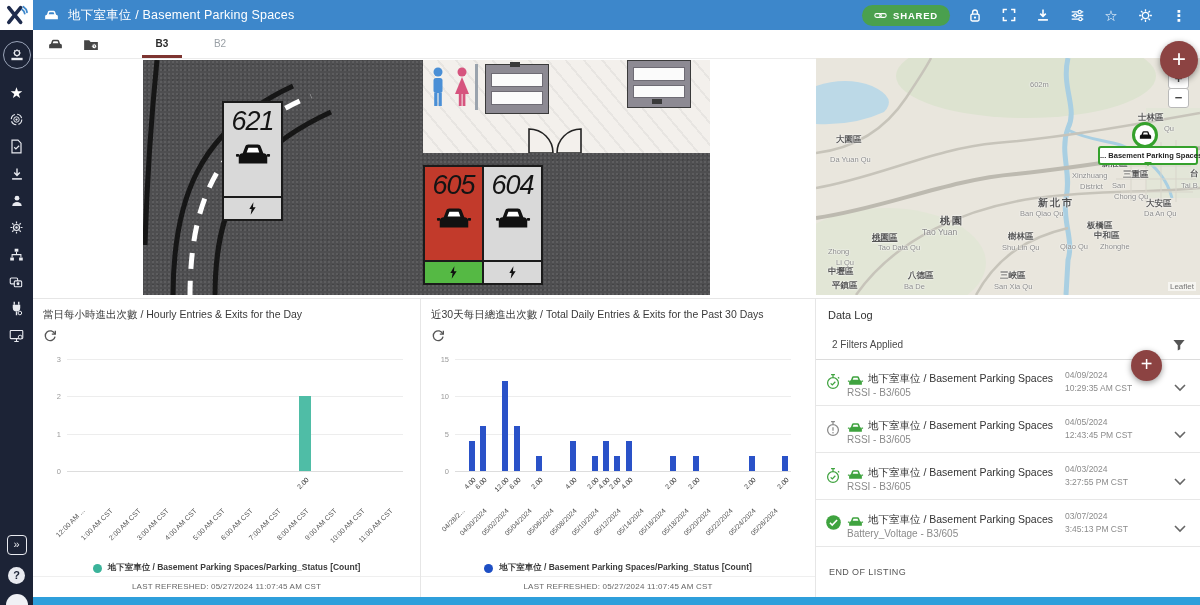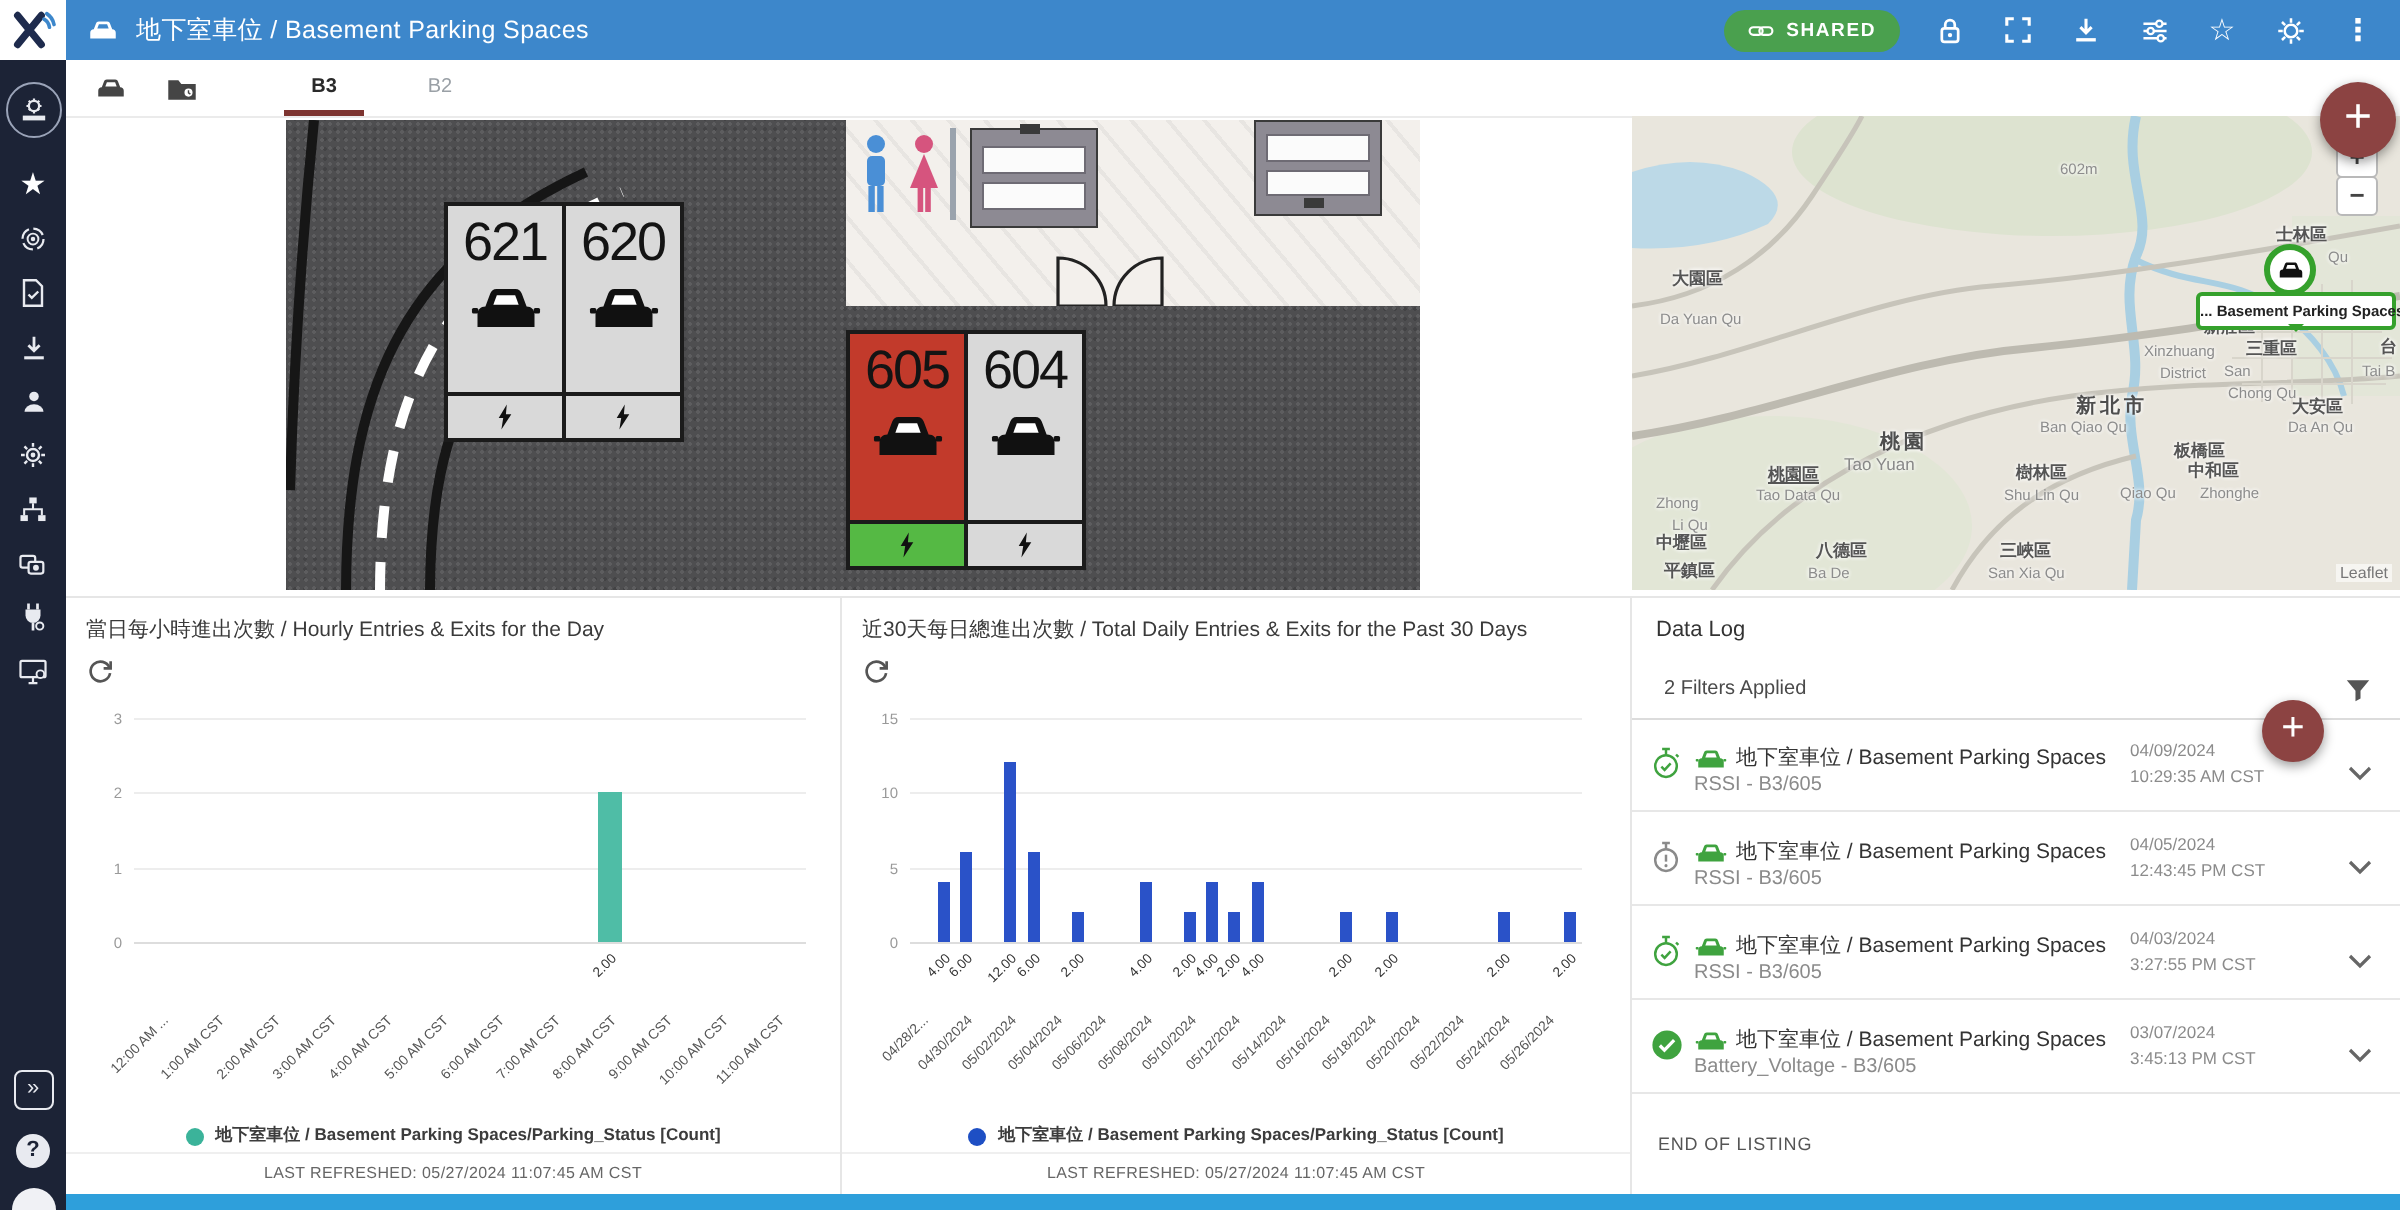--- a/index.html
+++ b/index.html
@@ -25,21 +25,21 @@
   
   .main{position:absolute;left:33px;top:30px;width:1167px;height:567px;background:#fff;}
   .tabbar{position:absolute;left:0;top:0;width:1167px;height:28px;border-bottom:1px solid #ebebeb;display:flex;align-items:center;}
   .tab-ic{width:28px;display:flex;justify-content:center;margin-left:8px;}
   .tab{width:58px;text-align:center;font-size:10px;font-weight:bold;position:relative;height:28px;line-height:28px;}
   .tab.active{color:#2a2a2a;}
   .tab.inactive{color:#9aa0a6;font-weight:normal;}
   .tab.active:after{content:"";position:absolute;left:9px;right:9px;bottom:0;height:3px;background:#7d3430;}
   .content{position:absolute;left:0;top:28px;width:1167px;height:539px;}
   
-  #parking-panel{position:absolute;left:0;top:0;width:891px;height:240px;}
+  #parking-panel{position:absolute;left:0;top:0;width:891px;height:240px;font-style:italic;}
   .pk-img{position:absolute;left:110px;top:2px;width:567px;height:235px;background:#4e4e50;
      background-image:radial-gradient(#5d5d5f 1px,transparent 1px),radial-gradient(#434345 1px,transparent 1px);
      background-size:4px 4px,5px 5px;background-position:0 0,2px 2px;overflow:hidden;}
   .pk-road{position:absolute;left:0;top:0;}
   .restroom{position:absolute;left:280px;top:0;width:287px;height:93px;background:#f3f0ec;
      background-image:repeating-linear-gradient(50deg,rgba(150,150,150,.12) 0 2px,transparent 2px 14px);}
   .wc-divider{position:absolute;left:26px;top:8px;width:3px;height:44px;background:#9aa3ad;}
   .machine{position:absolute;background:#8d8a93;border:1px solid #3a3a3a;}
   .machine .slat{position:absolute;left:5px;right:5px;background:#fbfbfb;border:1px solid #6e6b74;}
   .machine .chip{position:absolute;width:10px;height:5px;background:#3a3a3a;}
@@ -301,34 +301,20 @@
               <div class="chip" style="left:24px;top:38px;"></div>
           </div>
           <svg width="60" height="25" style="position:absolute;left:102px;bottom:0;">
             <path d="M28 25 a24 24 0 0 0 -24 -24 l0 24 z" fill="#f3f0ec" stroke="#222" stroke-width="1.6"></path>
             <path d="M32 25 a24 24 0 0 1 24 -24 l0 24 z" fill="#f3f0ec" stroke="#222" stroke-width="1.6"></path>
           </svg>
         </div>
         <div class="pgroup" id="pgroup-0" style="left:79px;top:41px;height:116px;">
             <div class="pcell">
               <div class="pnum">621</div>
-              <span class="pcar"><svg viewBox="0 0 48 30" width="38" height="24">
-                  <path d="M6 27h36v-8c0-3-2-5-5-5l-3-8c-.8-2-2-3-4-3H18c-2 0-3.2 1-4 3l-3 8c-3 0-5 2-5 5v8z" fill="#111"></path>
-                  <path d="M16 13h16l-2.2-6H18.2z" fill="#fff"></path>
-                  <rect x="2.5" y="15" width="4" height="3.5" rx="1" fill="#111"></rect>
-                  <rect x="41.5" y="15" width="4" height="3.5" rx="1" fill="#111"></rect>
-                </svg></span>
-              <div class="pbolt">
-                <svg viewBox="0 0 20 28" width="9" height="13">
-                  <path d="M12 0L3 15h5L6 28l11-17h-6z" fill="#111"></path>
-                </svg>
-              </div>
-            </div>
-            <div class="pcell">
-              <div class="pnum">620</div>
               <span class="pcar"><svg viewBox="0 0 48 30" width="38" height="24">
                   <path d="M6 27h36v-8c0-3-2-5-5-5l-3-8c-.8-2-2-3-4-3H18c-2 0-3.2 1-4 3l-3 8c-3 0-5 2-5 5v8z" fill="#111"></path>
                   <path d="M16 13h16l-2.2-6H18.2z" fill="#fff"></path>
                   <rect x="2.5" y="15" width="4" height="3.5" rx="1" fill="#111"></rect>
                   <rect x="41.5" y="15" width="4" height="3.5" rx="1" fill="#111"></rect>
                 </svg></span>
               <div class="pbolt">
                 <svg viewBox="0 0 20 28" width="9" height="13">
                   <path d="M12 0L3 15h5L6 28l11-17h-6z" fill="#111"></path>
                 </svg>
@@ -403,21 +389,21 @@
           <span class="map-label en" style="left: 298px; top: 134px;">Chong Qu</span>
           <span class="map-label zh" style="left: 374px; top: 110px;">台</span>
           <span class="map-label en" style="left: 365px; top: 123px;">Tai B</span>
           <span class="map-label zh-big" style="left: 222px; top: 138px;">新北市</span>
           <span class="map-label en" style="left: 204px; top: 151px;">Ban Qiao Qu</span>
           <span class="map-label zh" style="left: 228px; top: 162px; margin-left: 43px;">板橋區</span>
           <span class="map-label zh" style="left: 330px; top: 140px;">大安區</span>
           <span class="map-label en" style="left: 328px; top: 151px;">Da An Qu</span>
           <span class="map-label zh-big" style="left: 124px; top: 156px;">桃園</span>
           <span class="map-label en-big" style="left: 106px; top: 169px;">Tao Yuan</span>
-          <span class="map-label zh" style="left: 68px; top: 174px; text-decoration: underline;">桃園區</span>
+          <span class="map-label zh" style="left: 56px; top: 174px; text-decoration: underline;">桃園區</span>
           <span class="map-label en" style="left: 62px; top: 185px;">Tao Data Qu</span>
           <span class="map-label zh" style="left: 12px; top: 178px; margin-top: 30px;">中壢區</span>
           <span class="map-label en" style="left: 12px; top: 189px;">Zhong</span>
           <span class="map-label en" style="left: 20px; top: 200px;">Li Qu</span>
           <span class="map-label zh" style="left: 192px; top: 173px;">樹林區</span>
           <span class="map-label en" style="left: 186px; top: 185px;">Shu Lin Qu</span>
           <span class="map-label en" style="left: 244px; top: 184px;">Qiao Qu</span>
           <span class="map-label zh" style="left: 278px; top: 172px;">中和區</span>
           <span class="map-label en" style="left: 284px; top: 184px;">Zhonghe</span>
           <span class="map-label zh" style="left: 184px; top: 212px;">三峽區</span>

